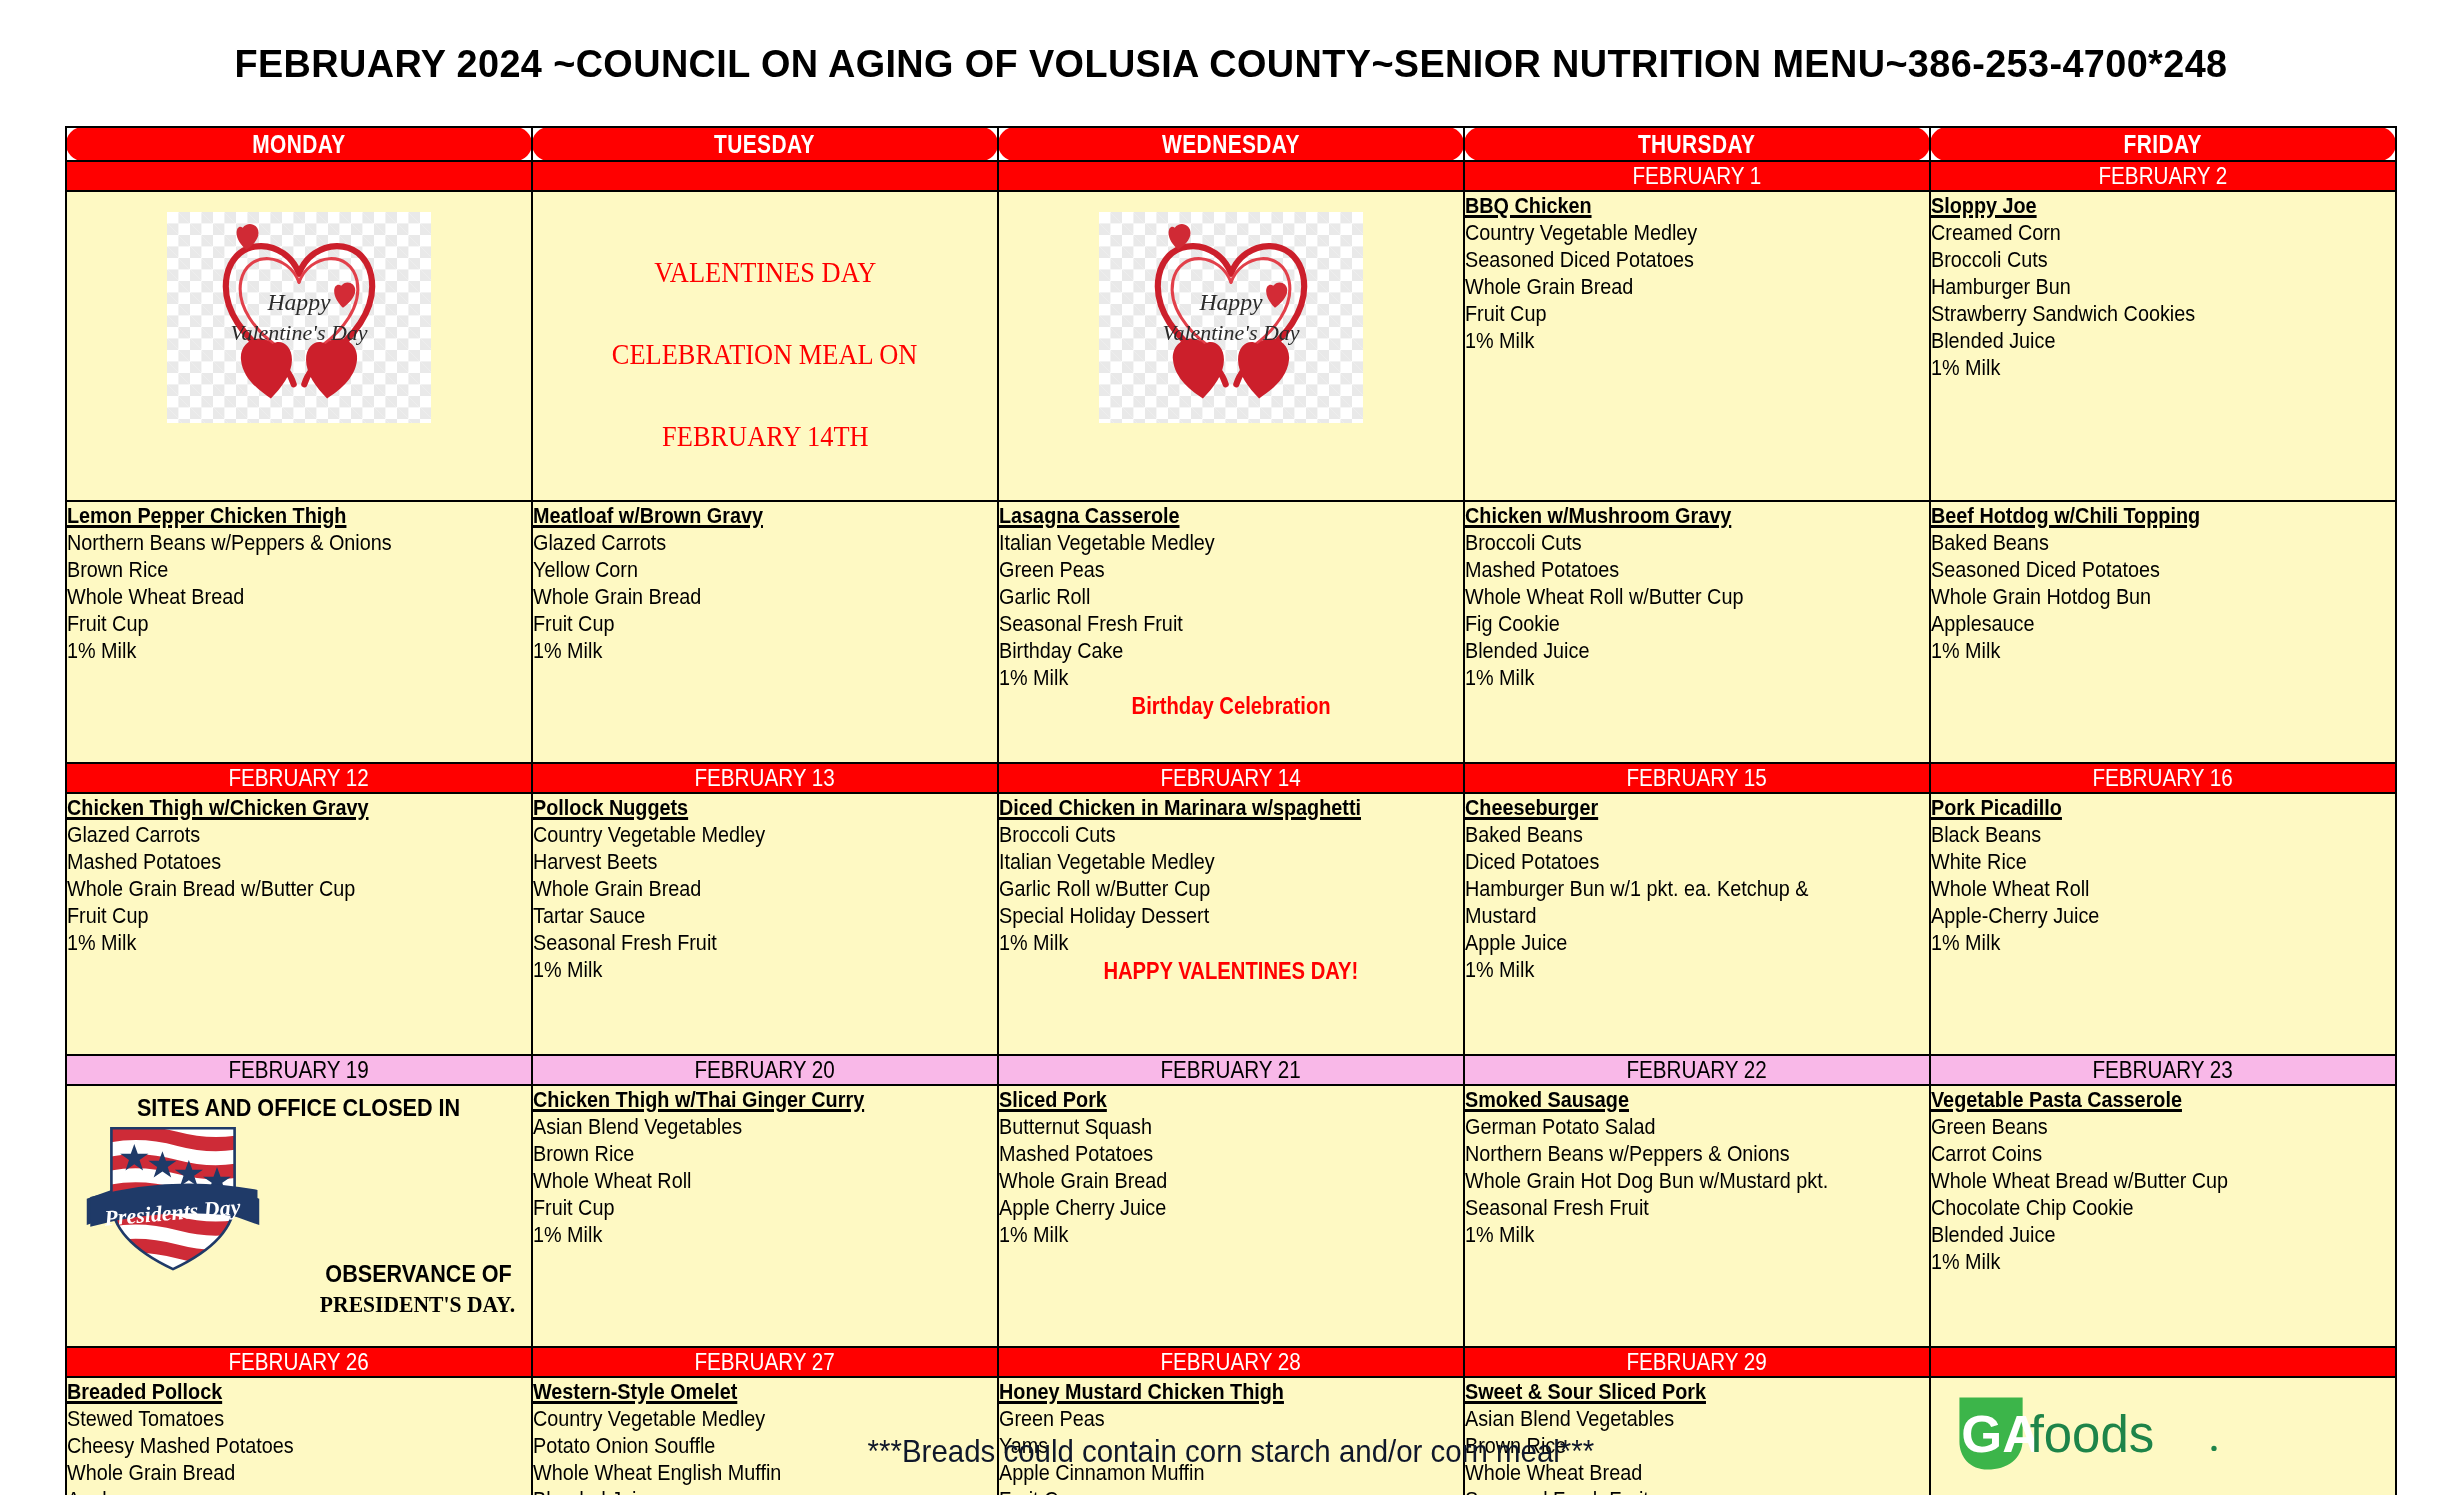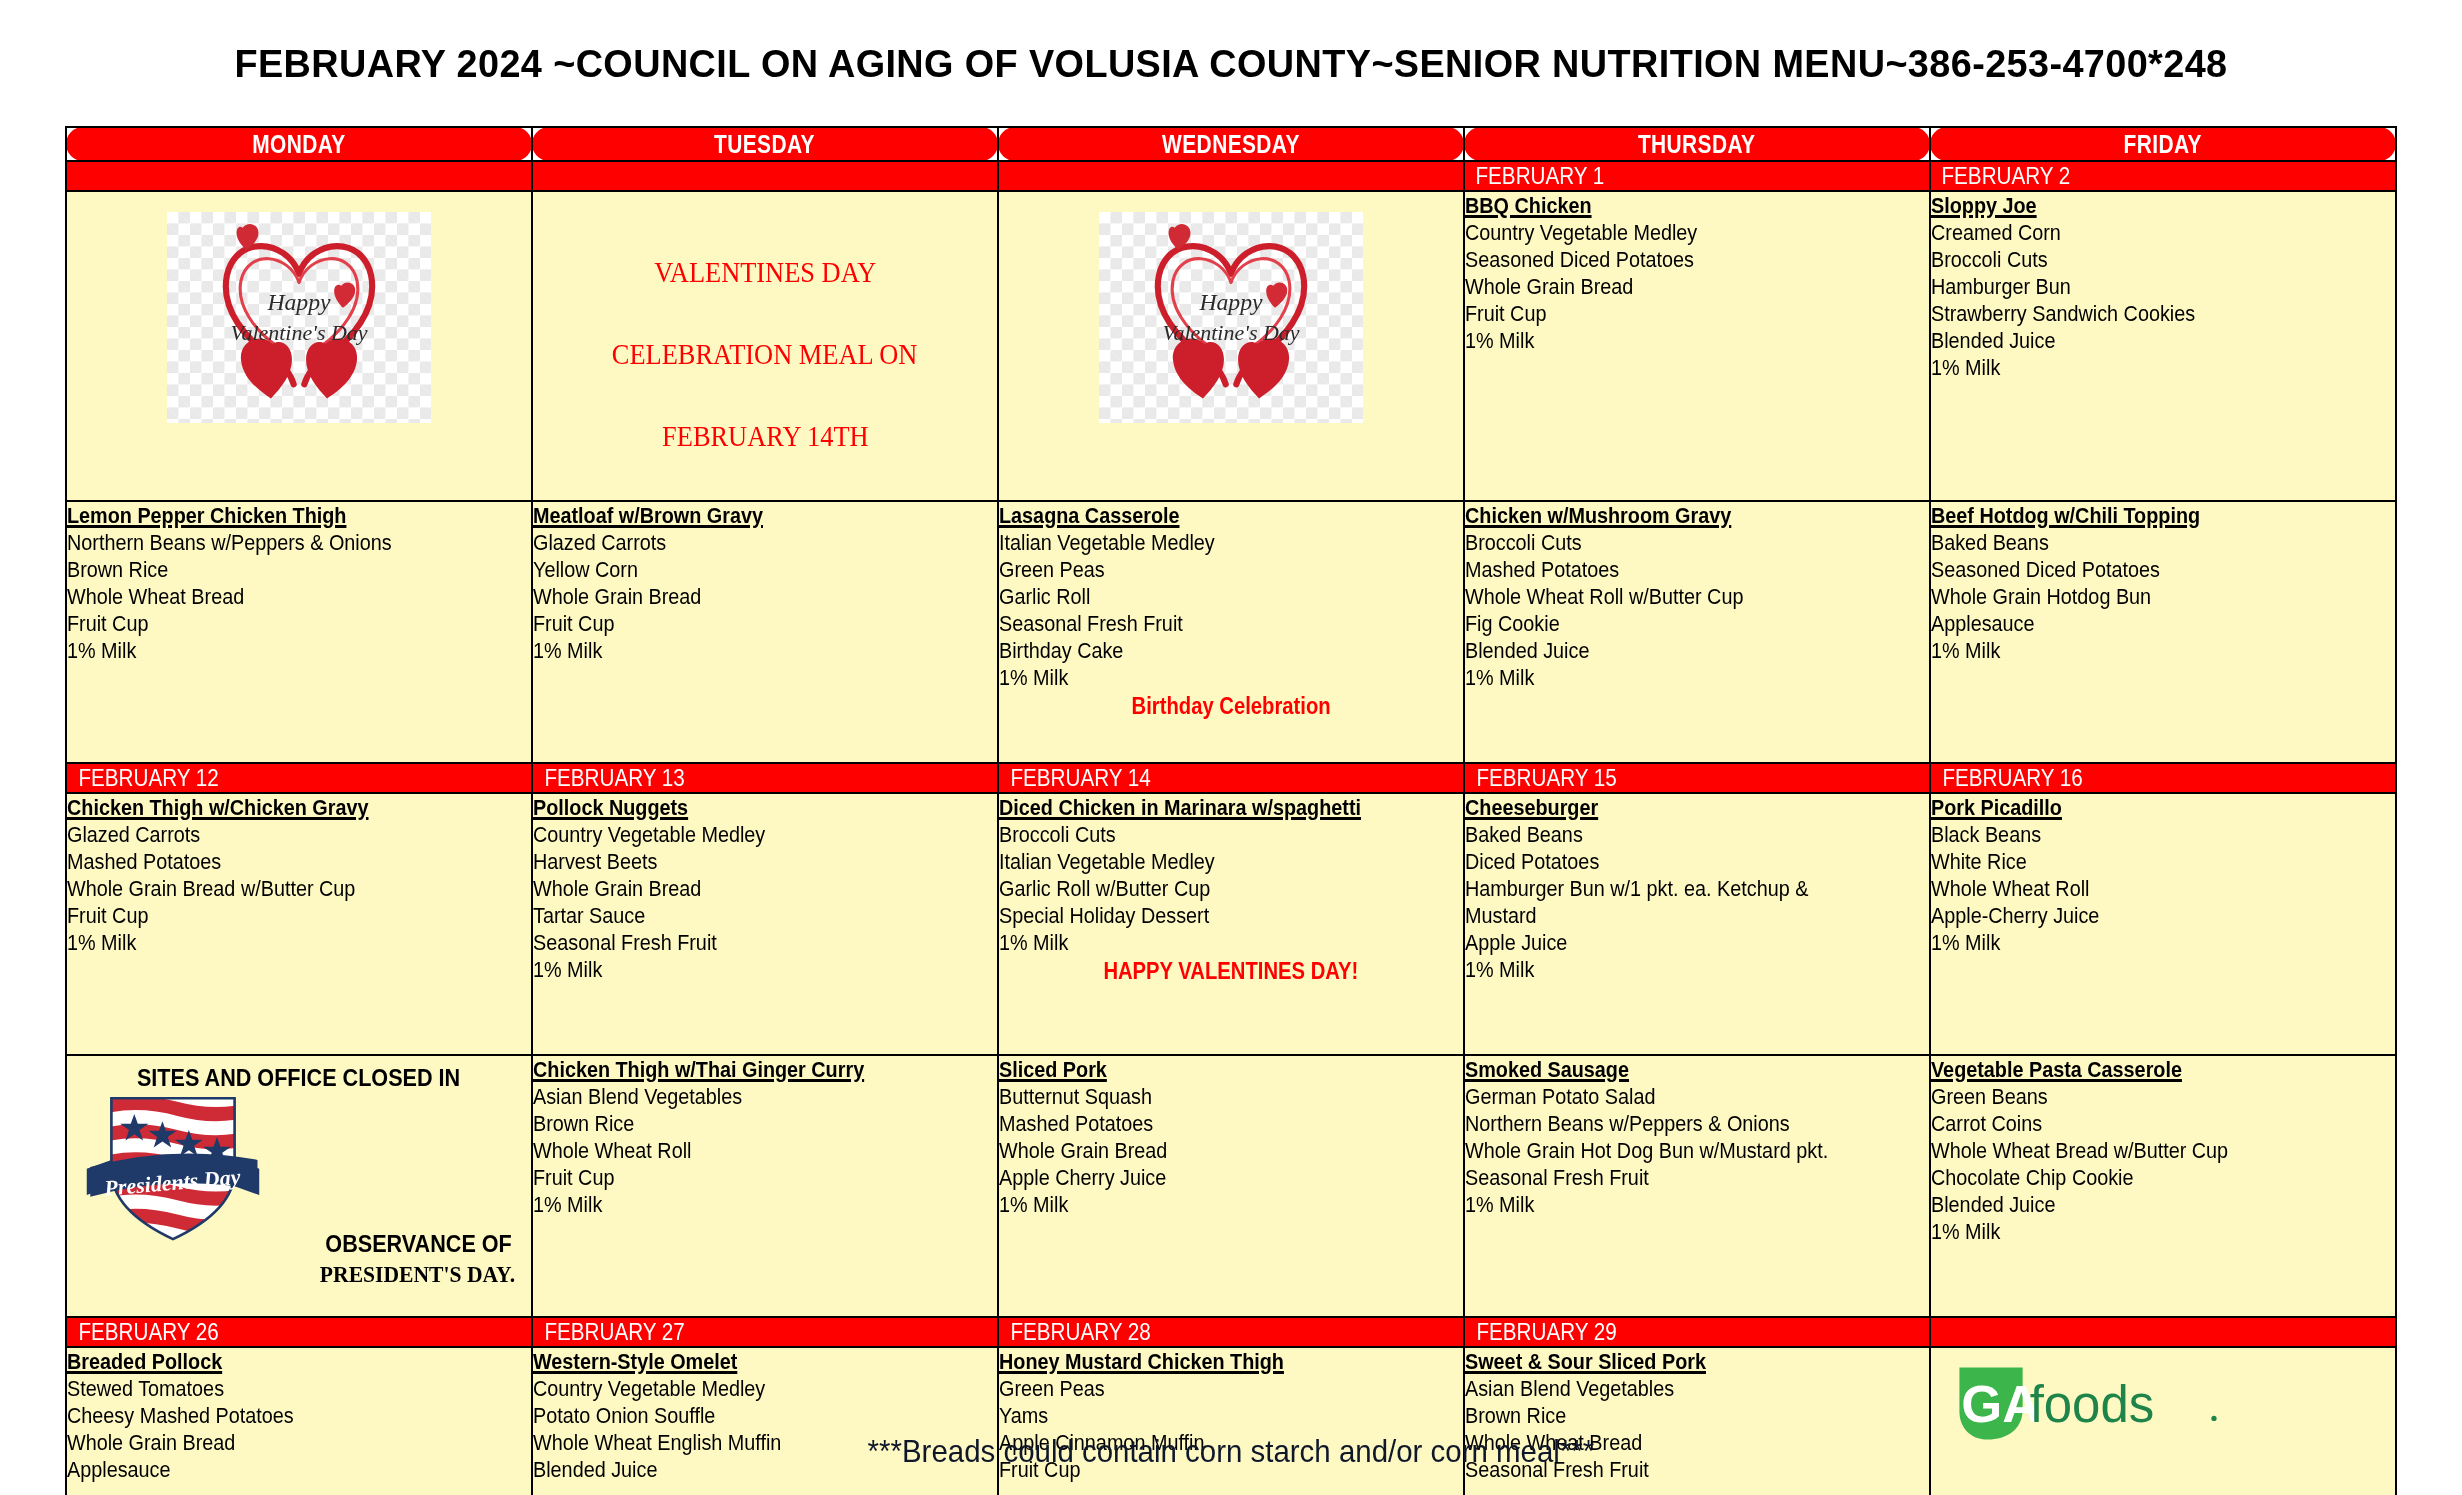--- a/index.html
+++ b/index.html
@@ -51,21 +51,21 @@
     font-size: 25.5px;
     letter-spacing: 0.5px;
     height: 32px;
     line-height: 32px;
     transform-origin: center;
   }
   .dow span { display: inline-block; transform: scaleX(0.82); }
 
   
   .datecell {
-    text-align: left;
+    text-align: center;
     font-family: "Liberation Sans Narrow", "Liberation Sans", sans-serif;
     font-size: 24px;
     height: 28px;
     line-height: 28px;
     font-weight: 400;
     white-space: nowrap;
   }
   .datecell span { display: inline-block; transform: scaleX(0.86); }
   .band-red   { background: #FF0000; color: #FFFFFF; }
   .band-pink  { background: #F9B8E8; color: #000000; }
@@ -385,20 +385,27 @@
         <td class="meal">
           <ul>
             <li class="entree"><span>Pork Picadillo</span></li>
             <li><span>Black Beans</span></li>
             <li><span>White Rice</span></li>
             <li><span>Whole Wheat Roll</span></li>
             <li><span>Apple-Cherry Juice</span></li>
             <li><span>1% Milk</span></li>
           </ul>
         </td>
+      </tr>
+      <tr>
+        <td class="datecell band-pink"><span>FEBRUARY 19</span></td>
+        <td class="datecell band-pink"><span>FEBRUARY 20</span></td>
+        <td class="datecell band-pink"><span>FEBRUARY 21</span></td>
+        <td class="datecell band-pink"><span>FEBRUARY 22</span></td>
+        <td class="datecell band-pink"><span>FEBRUARY 23</span></td>
       </tr>
       <tr>
         <td class="meal">
           <div class="closed-cell">
             <div class="closed-line1"><span>SITES AND OFFICE CLOSED IN</span></div>
             <div class="pd-row">
               <div class="pd-logo">
   <svg width="176" height="154" viewBox="0 0 200 175">
     <defs>
       <clipPath id="shieldClip">

